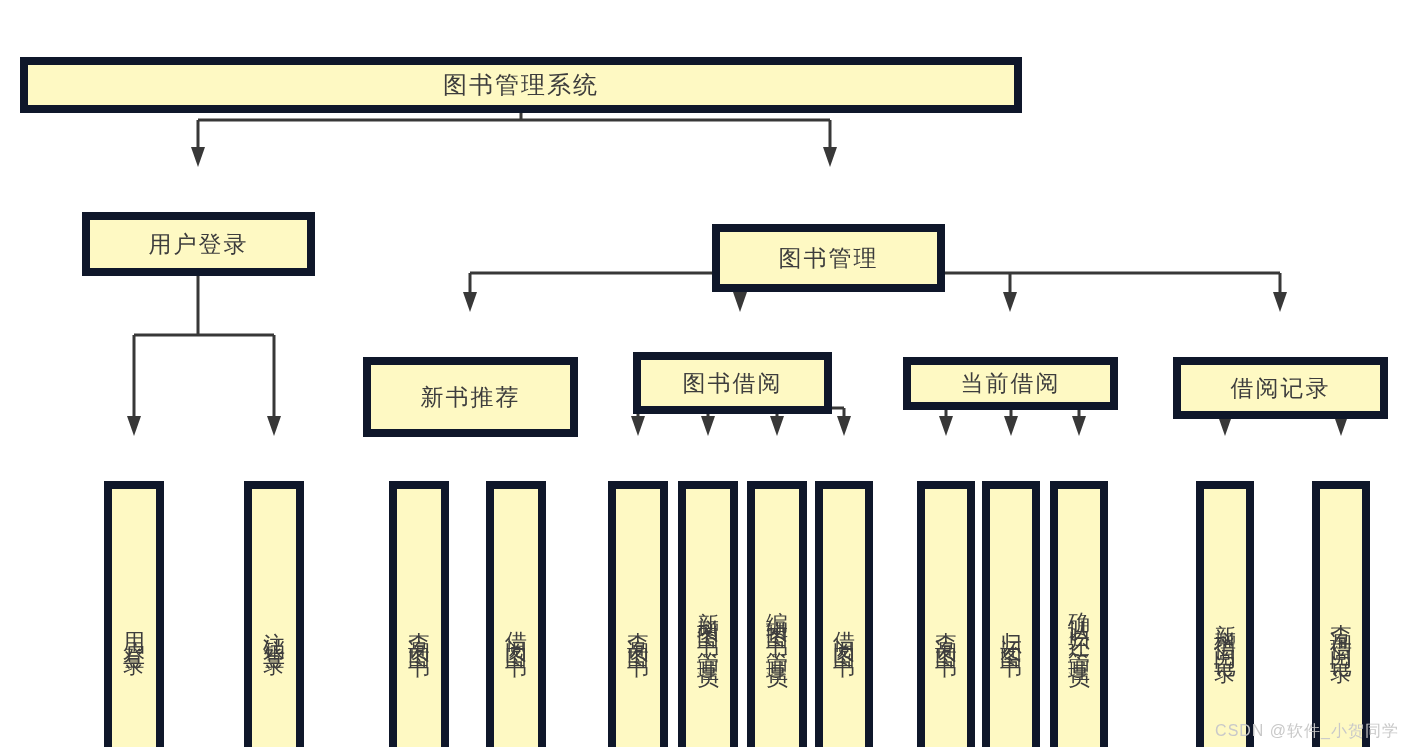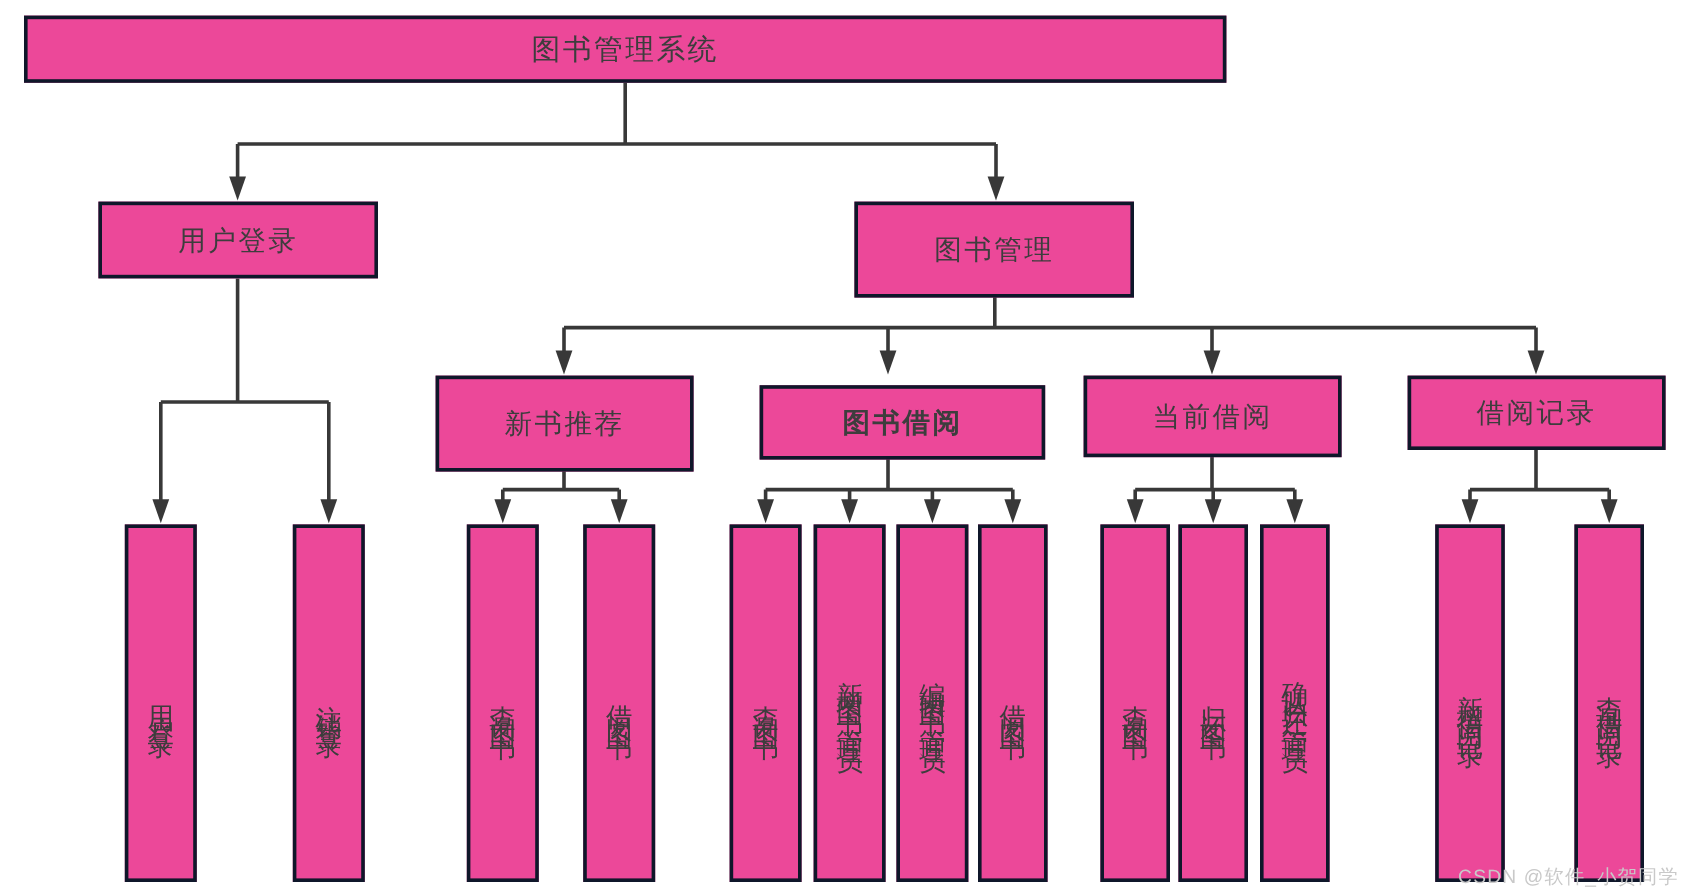--- a/index.html
+++ b/index.html
@@ -2,22 +2,22 @@
 <html><head>
 <meta charset="utf-8">
 <style>
   html,body{margin:0;padding:0;background:#ffffff;}
   .canvas{
     position:relative;width:1405px;height:747px;background:#ffffff;overflow:hidden;
     font-family:"Liberation Sans",sans-serif;color:#3d3d3d;
   }
   .connectors{position:absolute;left:0;top:0;width:1405px;height:747px;}
   .box{
-    position:absolute;box-sizing:border-box;border:3px solid #0f172a;background:#ec4899;
-    display:flex;align-items:center;justify-content:center;
+    position:absolute;box-sizing:border-box;border:8px solid #0f172a;background:#fef9c3;
+    display:flex;align-items:center;justify-content:center;margin-top:44px;
   }
   .hlabel{font-size:23px;letter-spacing:2px;color:#3d3d3d;white-space:nowrap;}
   .root .hlabel{font-size:24px;}
   .vbox span{
     writing-mode:vertical-rl;text-orientation:mixed;
     font-size:22px;letter-spacing:8px;color:#3d3d3d;line-height:1;
   }
   .watermark{
     position:absolute;right:6px;bottom:5px;font-size:16px;letter-spacing:1px;
     color:#c9c9c9;white-space:nowrap;z-index:5;
@@ -63,31 +63,31 @@
     </g>
   </svg>
 
   <div class="box root" style="left:20px;top:13px;width:1002px;height:56px;">
     <span class="hlabel">图书管理系统</span>
   </div>
 
   <div class="box" style="left:82px;top:168px;width:233px;height:64px;">
     <span class="hlabel">用户登录</span>
   </div>
-  <div class="box" style="left:712px;top:168px;width:233px;height:80px;align-items:center;">
+  <div class="box" style="left:712px;top:180px;width:233px;height:68px;align-items:center;">
     <span class="hlabel">图书管理</span>
   </div>
 
   <div class="box" style="left:363px;top:313px;width:215px;height:80px;">
     <span class="hlabel">新书推荐</span>
   </div>
-  <div class="box" style="left:633px;top:321px;width:238px;height:62px;font-weight:bold;">
+  <div class="box" style="left:633px;top:308px;width:199px;height:62px;">
     <span class="hlabel">图书借阅</span>
   </div>
-  <div class="box" style="left:903px;top:313px;width:215px;height:68px;justify-content:center;">
+  <div class="box" style="left:903px;top:313px;width:215px;height:53px;justify-content:center;">
     <span class="hlabel">当前借阅</span>
   </div>
   <div class="box" style="left:1173px;top:313px;width:215px;height:62px;">
     <span class="hlabel">借阅记录</span>
   </div>
 
   <div class="box vbox" style="left:104px;top:437px;width:60px;height:298px;">
     <span>用户登录</span>
   </div>
   <div class="box vbox" style="left:244px;top:437px;width:60px;height:298px;">

